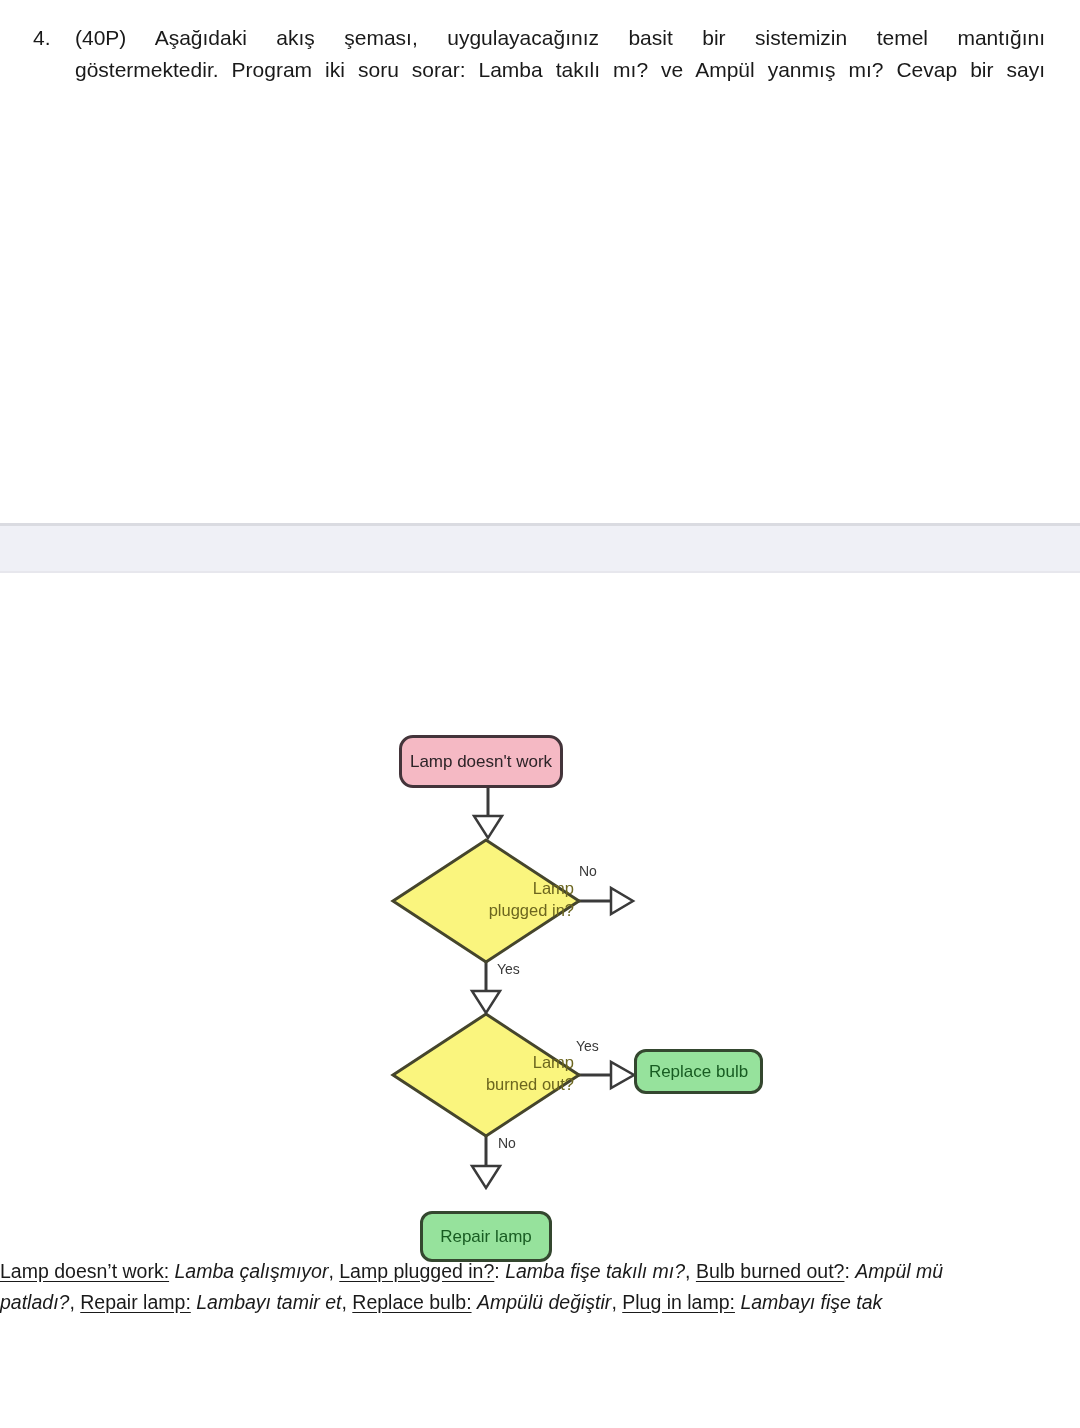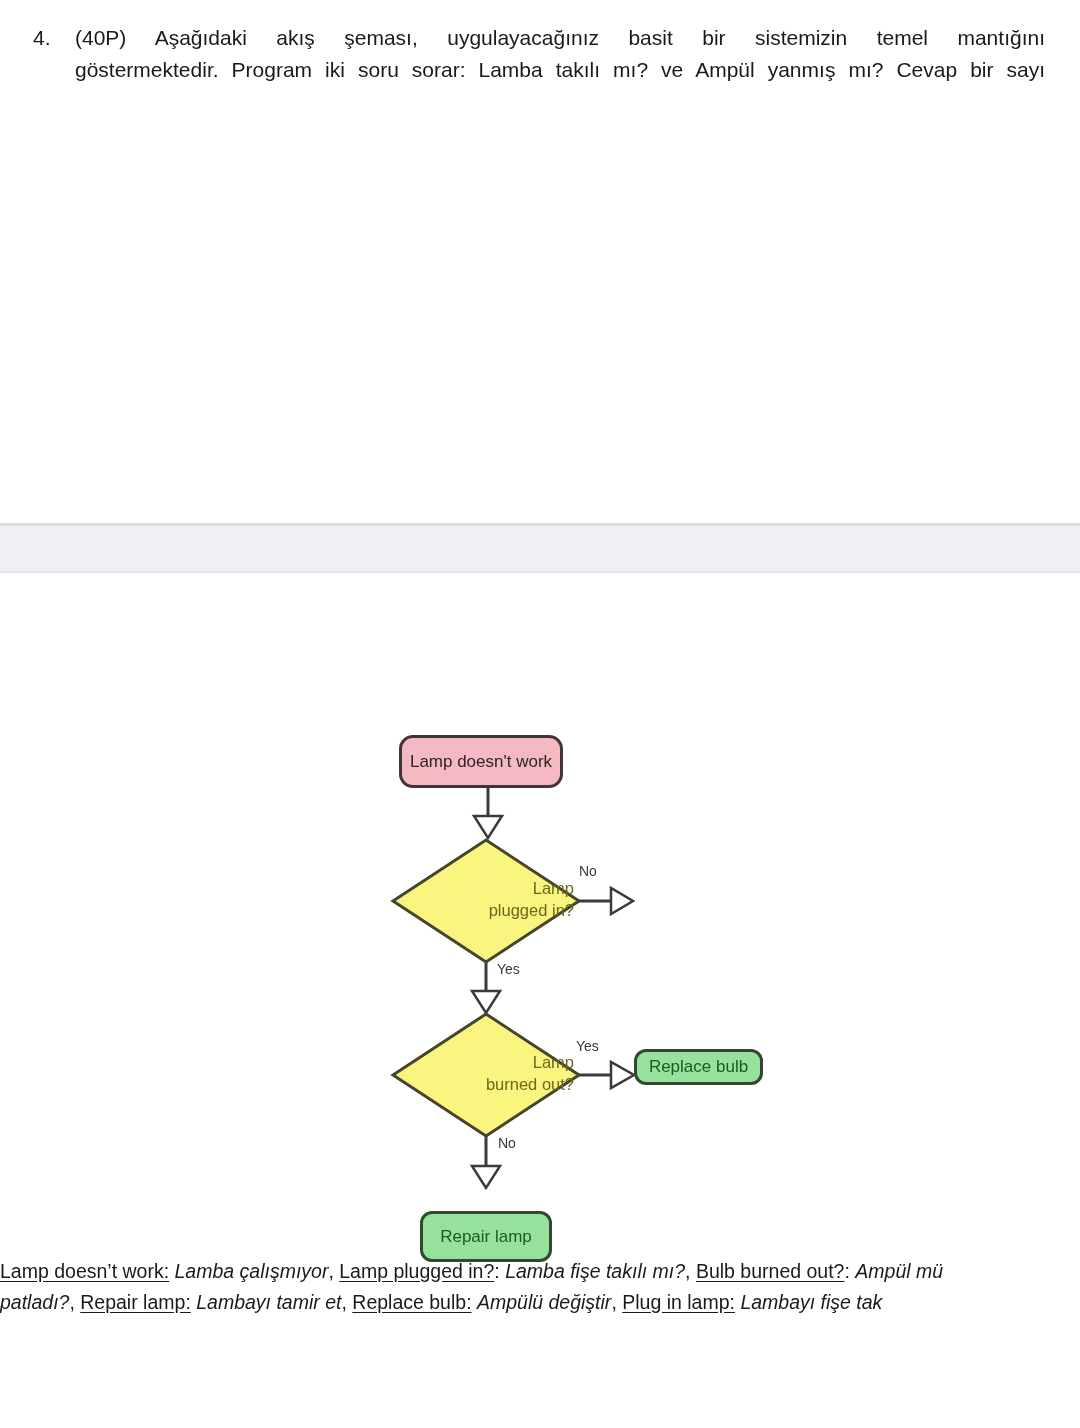--- a/index.html
+++ b/index.html
@@ -47,21 +47,21 @@
   .node-start {
     left:399px; top:735px; width:164px; height:53px;
     background:var(--start-fill); border:3px solid var(--start-border);
     border-radius:14px; color:var(--start-text);
   }
   .node-outcome {
     background:var(--outcome-fill); border:3px solid var(--outcome-border);
     border-radius:12px; color:var(--outcome-text);
   }
   .node-plug    { left:632px; top:875px;  width:130px; height:52px; }
-  .node-replace { left:634px; top:1049px; width:129px; height:36px; }
+  .node-replace { left:634px; top:1049px; width:129px; height:45px; }
   .node-repair  { left:420px; top:1189px; width:132px; height:51px;margin-top:22px; }
 
   .diamond-label {
     position:absolute; width:176px; text-align:right; white-space:pre-line;
     font-size:16.5px; line-height:22px; color:var(--decision-text);
   }
   .diamond-label-1 { left:398px; top:877px; }
   .diamond-label-2 { left:398px; top:1051px; }
 
   .edge-label { position:absolute; font-size:14px; color:var(--line); }

